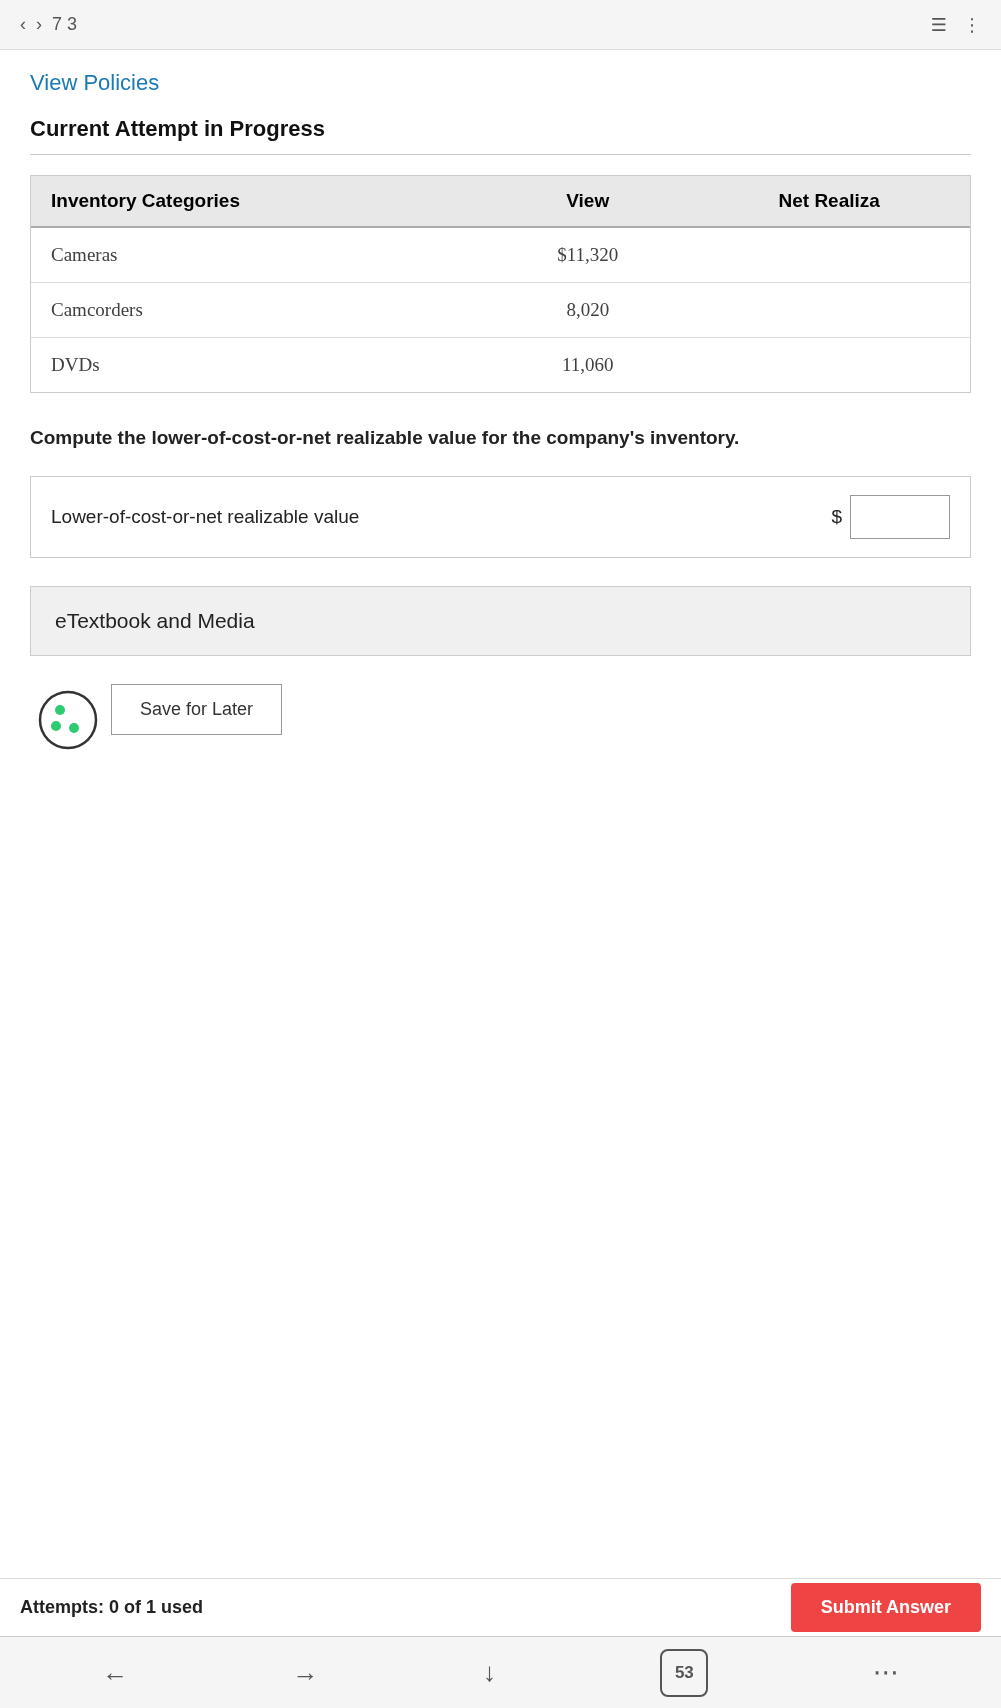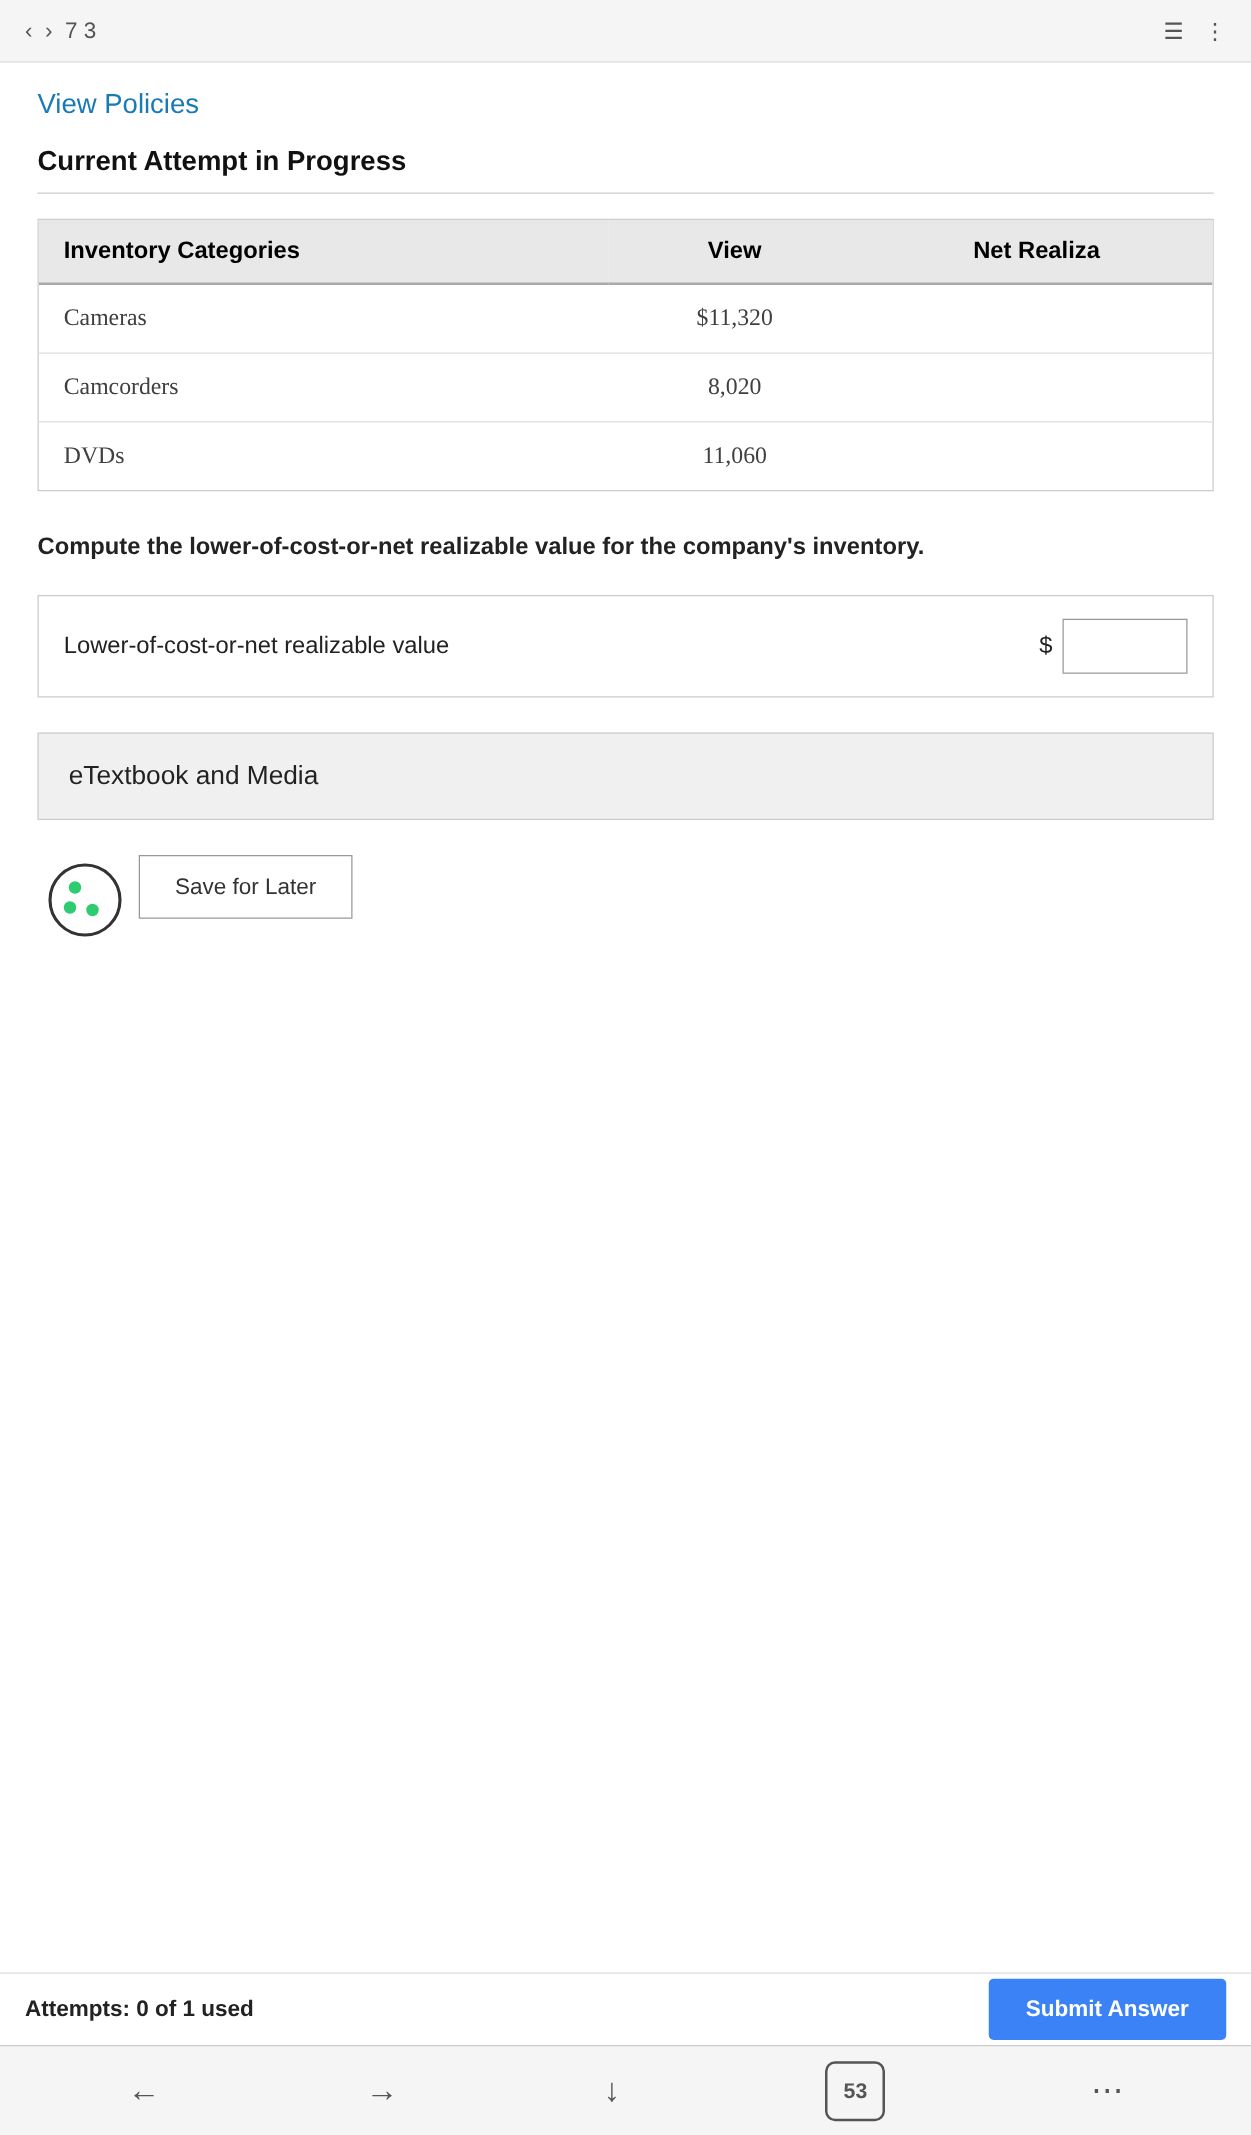--- a/index.html
+++ b/index.html
@@ -213,21 +213,21 @@
       background: #fff;
     }
 
     .attempts-text {
       font-size: 18px;
       font-weight: bold;
       color: #222;
     }
 
     .submit-btn {
-      background: #3b82f6;
+      background: #ef4444;
       color: #fff;
       border: none;
       padding: 14px 30px;
       font-size: 18px;
       font-weight: bold;
       cursor: pointer;
       border-radius: 4px;
     }
 
     

